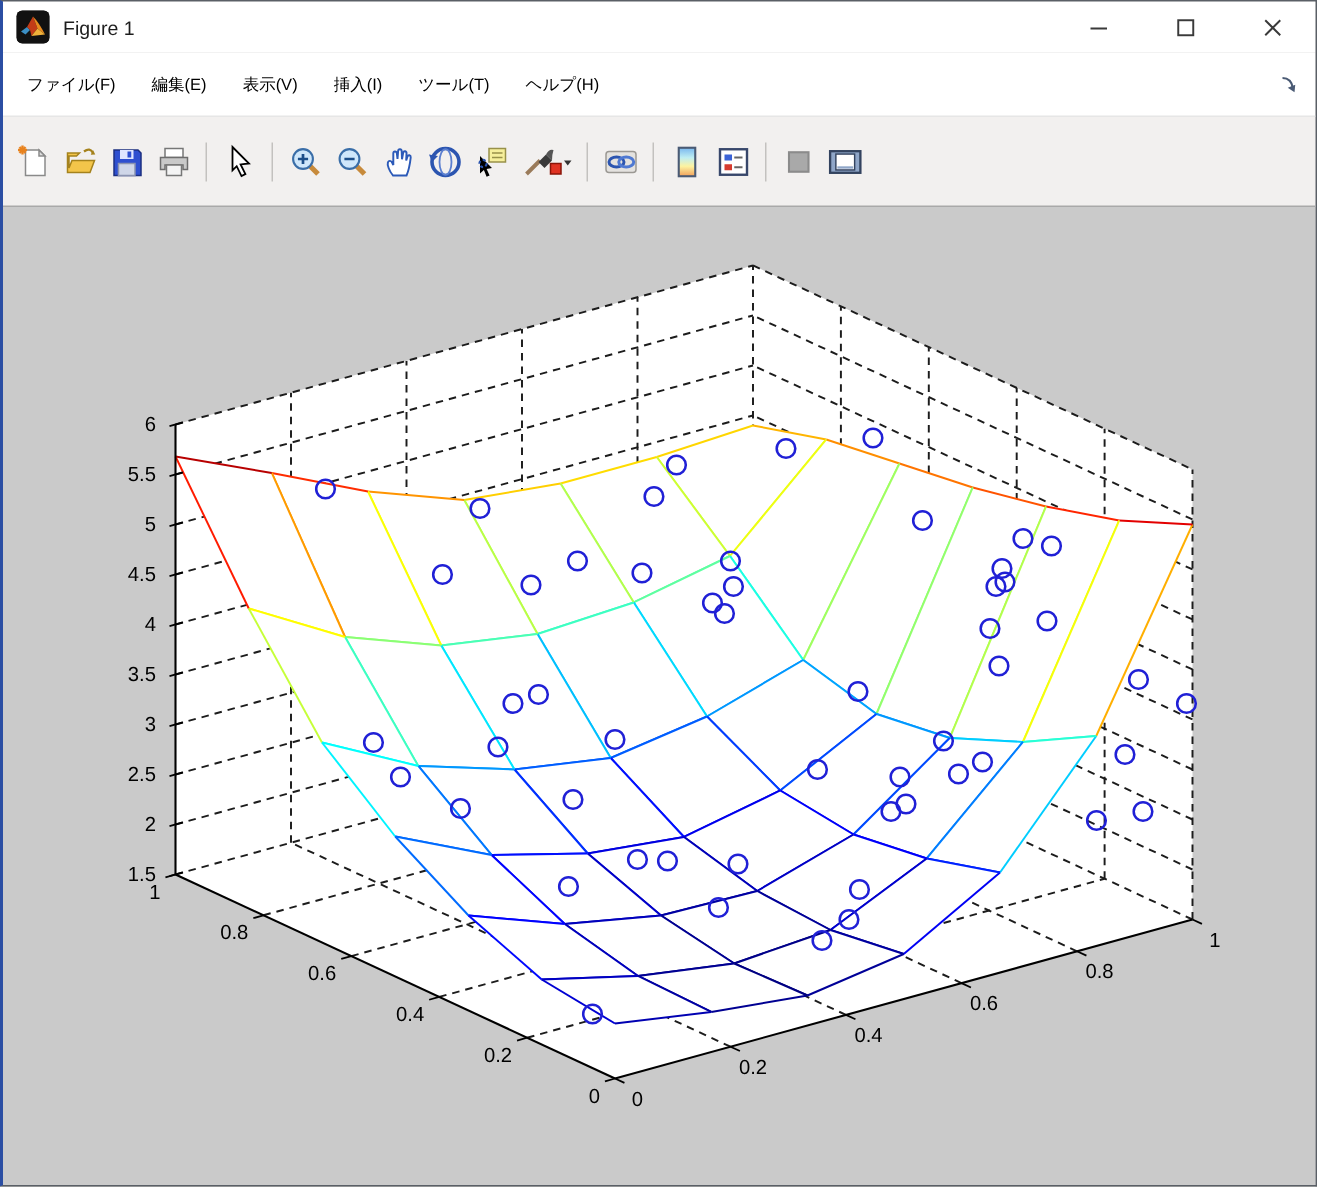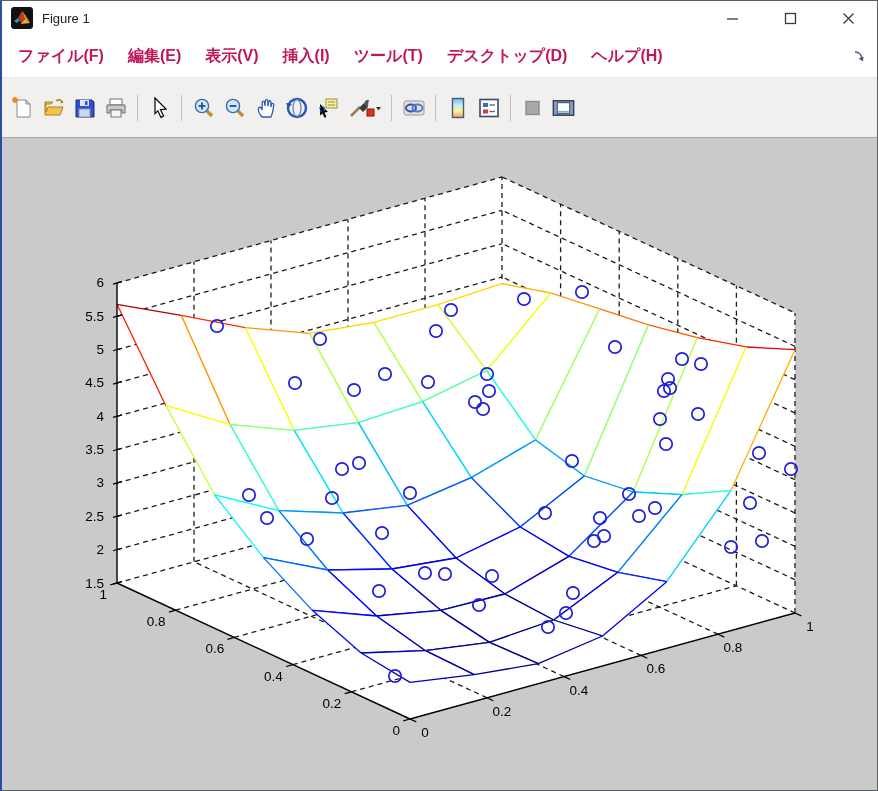--- a/index.html
+++ b/index.html
@@ -6,21 +6,21 @@
   .window{width:878px;height:791px;box-sizing:border-box;position:relative;
     border:1px solid #5a5f66;border-left:2px solid #2b4ea3;
     background:#cacaca;font-family:"Liberation Sans",sans-serif;
     display:flex;flex-direction:column;overflow:hidden;}
   .titlebar{flex:0 0 34px;background:#ffffff;display:flex;align-items:center;}
   .matlab-icon{width:22px;height:22px;margin-left:9px;border-radius:4px;background:#101010;flex:0 0 22px;}
   .title-text{margin-left:9px;font-size:13px;color:#1d1d1d;}
   .win-btns{margin-left:auto;display:flex;height:100%;}
   .win-btn{width:58px;height:100%;border:0;background:transparent;display:flex;align-items:center;justify-content:center;padding:0;}
   .menubar{flex:0 0 42px;background:#ffffff;display:flex;align-items:center;padding-left:4px;border-bottom:1px solid #e6e6e6;position:relative;}
-  .menu-item{font-size:16px;color:#be185d;padding:6px 12px;background:transparent;border:0;font-weight:bold;}
+  .menu-item{font-size:11px;color:#000000;padding:6px 12px;background:transparent;border:0;}
   .dock-arrow{position:absolute;right:10px;top:14px;}
   .toolbar{flex:0 0 59px;background:#f2f0ef;display:flex;align-items:center;padding-left:5px;border-bottom:1px solid #a9a9a9;}
   .tbtn{width:29px;height:29px;padding:1px;margin:0 1px;border:1px solid transparent;background:transparent;display:flex;align-items:center;justify-content:center;}
   .tsep{width:1px;height:26px;background:#c3c1bf;margin:0 6px;flex:0 0 1px;}
   .canvas{flex:1 1 auto;background:#cacaca;position:relative;}
   svg text{font-family:"Liberation Sans",sans-serif;}
 </style>
 </head>
 <body>
 
@@ -55,21 +55,20 @@
       </button>
     </div>
   </div>
 
   <div class="menubar">
     <button class="menu-item">ファイル(F)</button>
     <button class="menu-item">編集(E)</button>
     <button class="menu-item">表示(V)</button>
     <button class="menu-item">挿入(I)</button>
     <button class="menu-item">ツール(T)</button>
-    <button class="menu-item">デスクトップ(D)</button>
     <button class="menu-item">ヘルプ(H)</button>
     <span class="dock-arrow">
       <svg width="14" height="14" viewBox="0 0 14 14">
           <path d="M2 3 Q8 3 9 10" fill="none" stroke="#4a5a74" stroke-width="1.4"></path>
           <path d="M5.5 9.5 L10 12.5 L10.5 7.5 Z" fill="#4a5a74"></path>
         </svg>
     </span>
   </div>
 
   <div class="toolbar">

